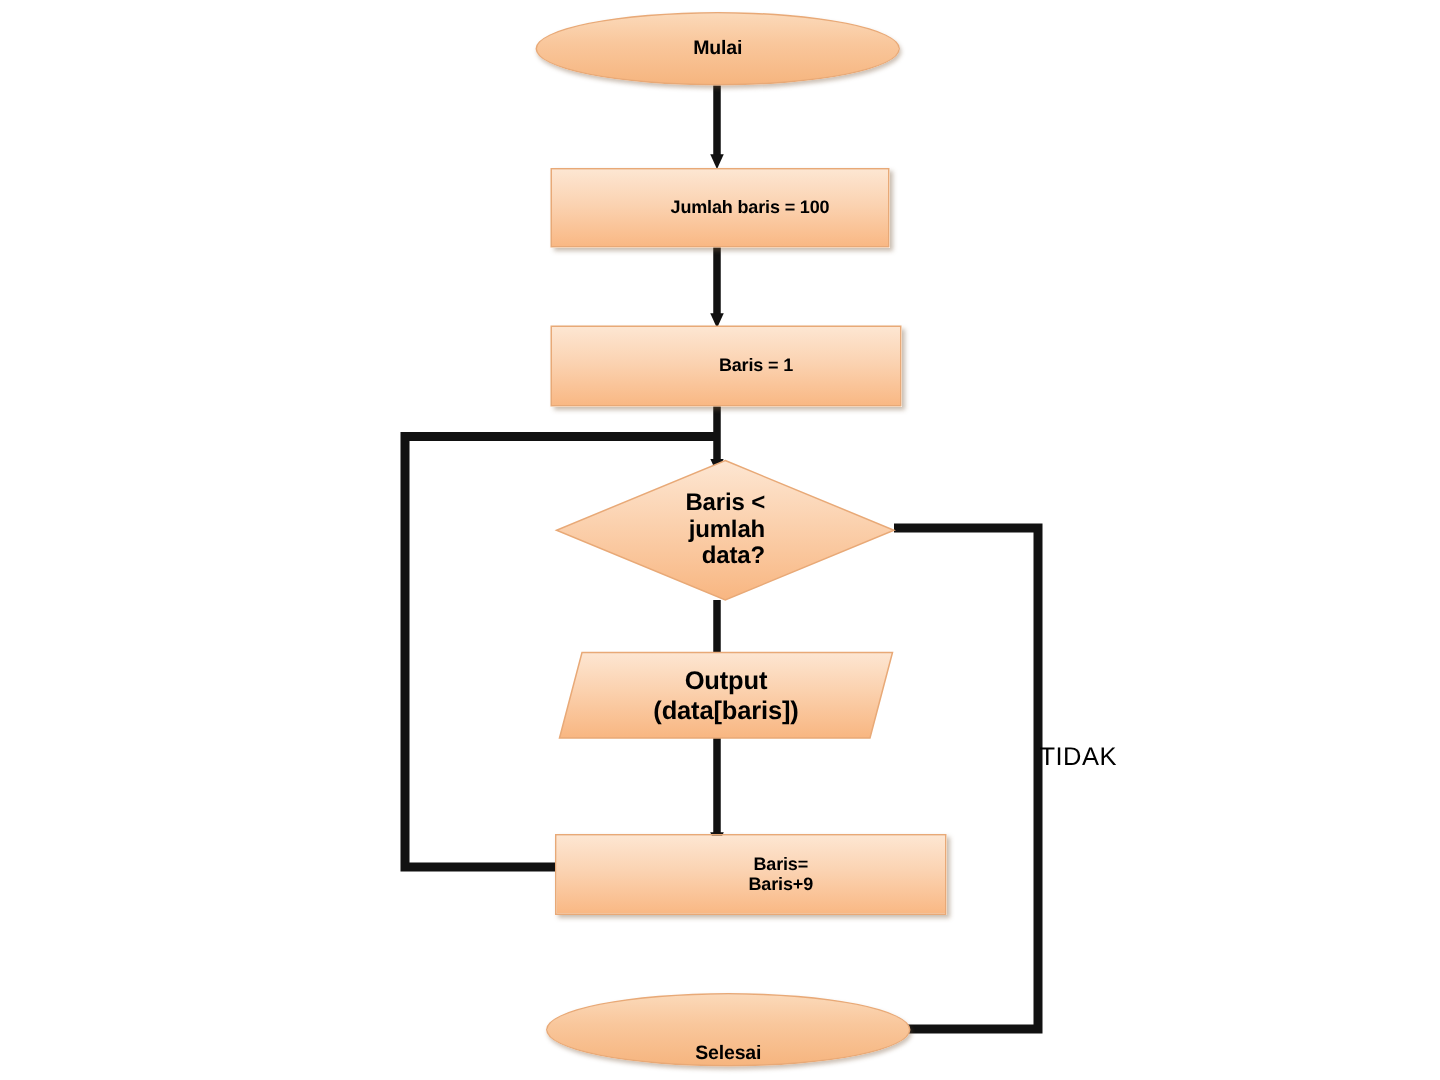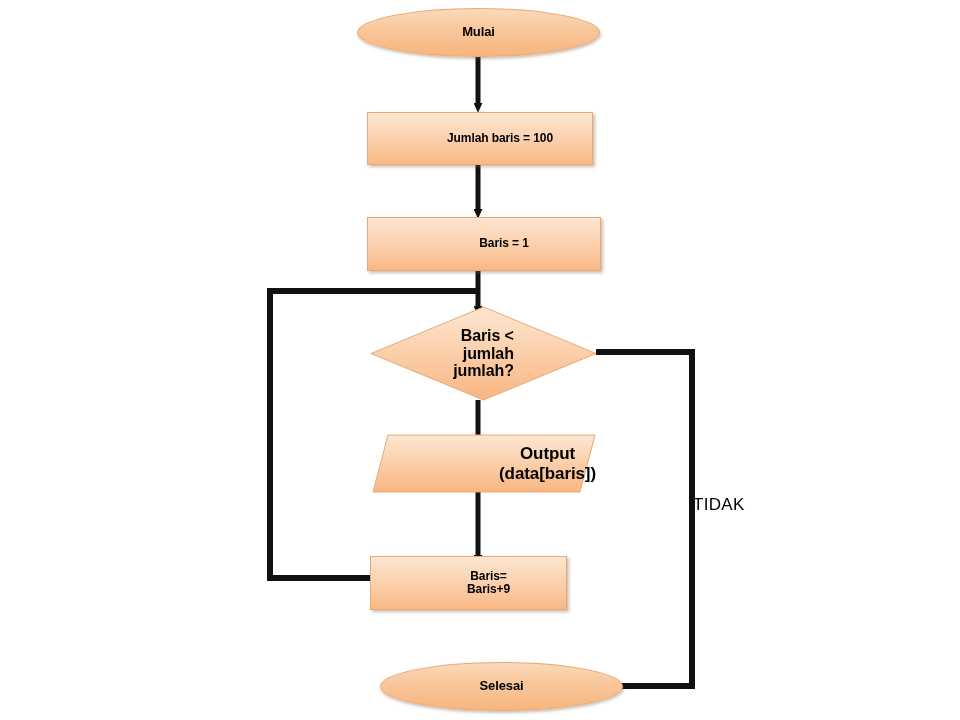--- a/index.html
+++ b/index.html
@@ -140,47 +140,47 @@
           <stop offset="0%" stop-color="#fde6d2"></stop>
           <stop offset="45%" stop-color="#fbd1ae"></stop>
           <stop offset="100%" stop-color="#f8b681"></stop>
         </linearGradient>
       </defs>
       <polygon points="113.5,1 226,47.5 113.5,94 1,47.5" fill="url(#gradDiamond)" stroke="#e8a977" stroke-width="1"></polygon>
     </svg>
     <div class="dtext">
       <div>Baris &lt;</div>
       <div>jumlah</div>
-      <div>jumlah?</div>
+      <div>data?</div>
     </div>
   </div>
 
-  <div class="node io" style="left:372px; top:434px; width:224px; height:59px;justify-content:flex-end;">
+  <div class="node io" style="left:372px; top:434px; width:224px; height:59px;">
     <svg class="shape-svg" width="224" height="59" viewBox="0 0 224 59">
       <defs>
         <linearGradient id="gradIO" x1="0" y1="0" x2="0" y2="1">
           <stop offset="0%" stop-color="#fde6d2"></stop>
           <stop offset="45%" stop-color="#fbd1ae"></stop>
           <stop offset="100%" stop-color="#f8b681"></stop>
         </linearGradient>
       </defs>
       <polygon points="16,1 223,1 208,58 1,58" fill="url(#gradIO)" stroke="#e8a977" stroke-width="1"></polygon>
     </svg>
     <div class="iotext">
       <div>Output</div>
       <div>(data[baris])</div>
     </div>
   </div>
 
-  <div class="node process" style="left:370px; top:556px; width:197px; height:54px;">
+  <div class="node process" style="left:370px; top:556px; width:261px; height:54px;">
     <div>
       <div>Baris=</div>
       <div>Baris+9</div>
     </div>
   </div>
 
-  <div class="node terminator" style="left:380px; top:662px; width:243px; height:49px;">
+  <div class="node terminator" style="left:364px; top:662px; width:243px; height:49px;align-items:flex-end;">
     <span>Selesai</span>
   </div>
 
   <div class="edge-label" style="left:655px; top:495px;">TIDAK</div>
 
 </div>
 
 </body></html>

